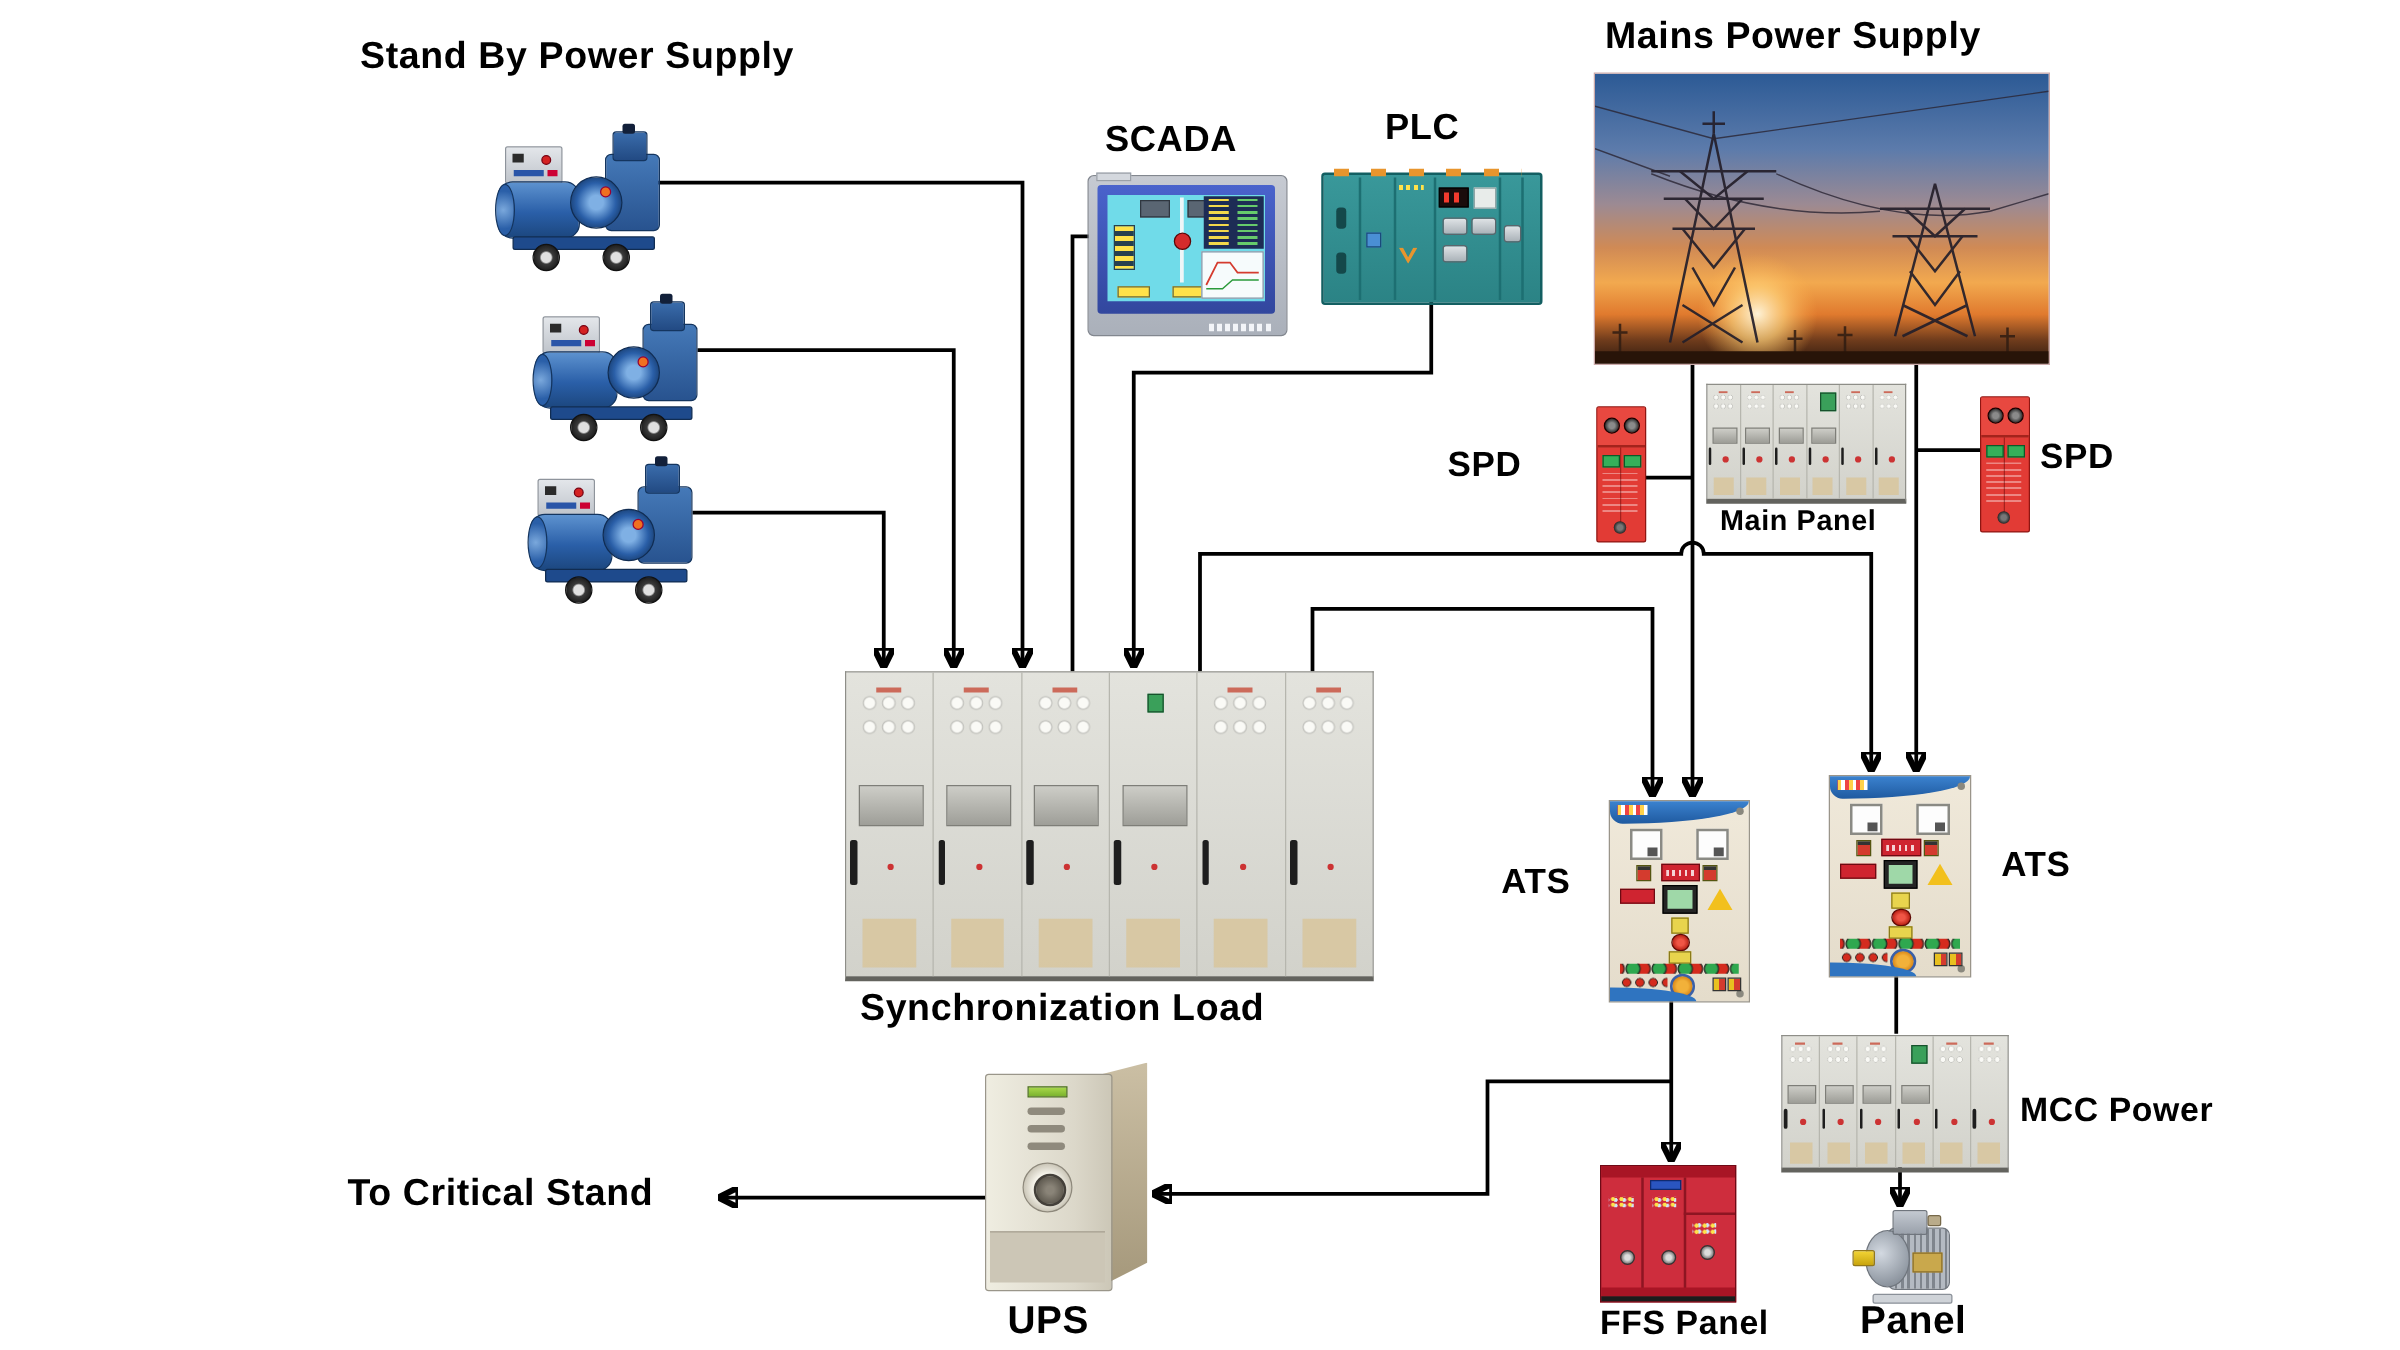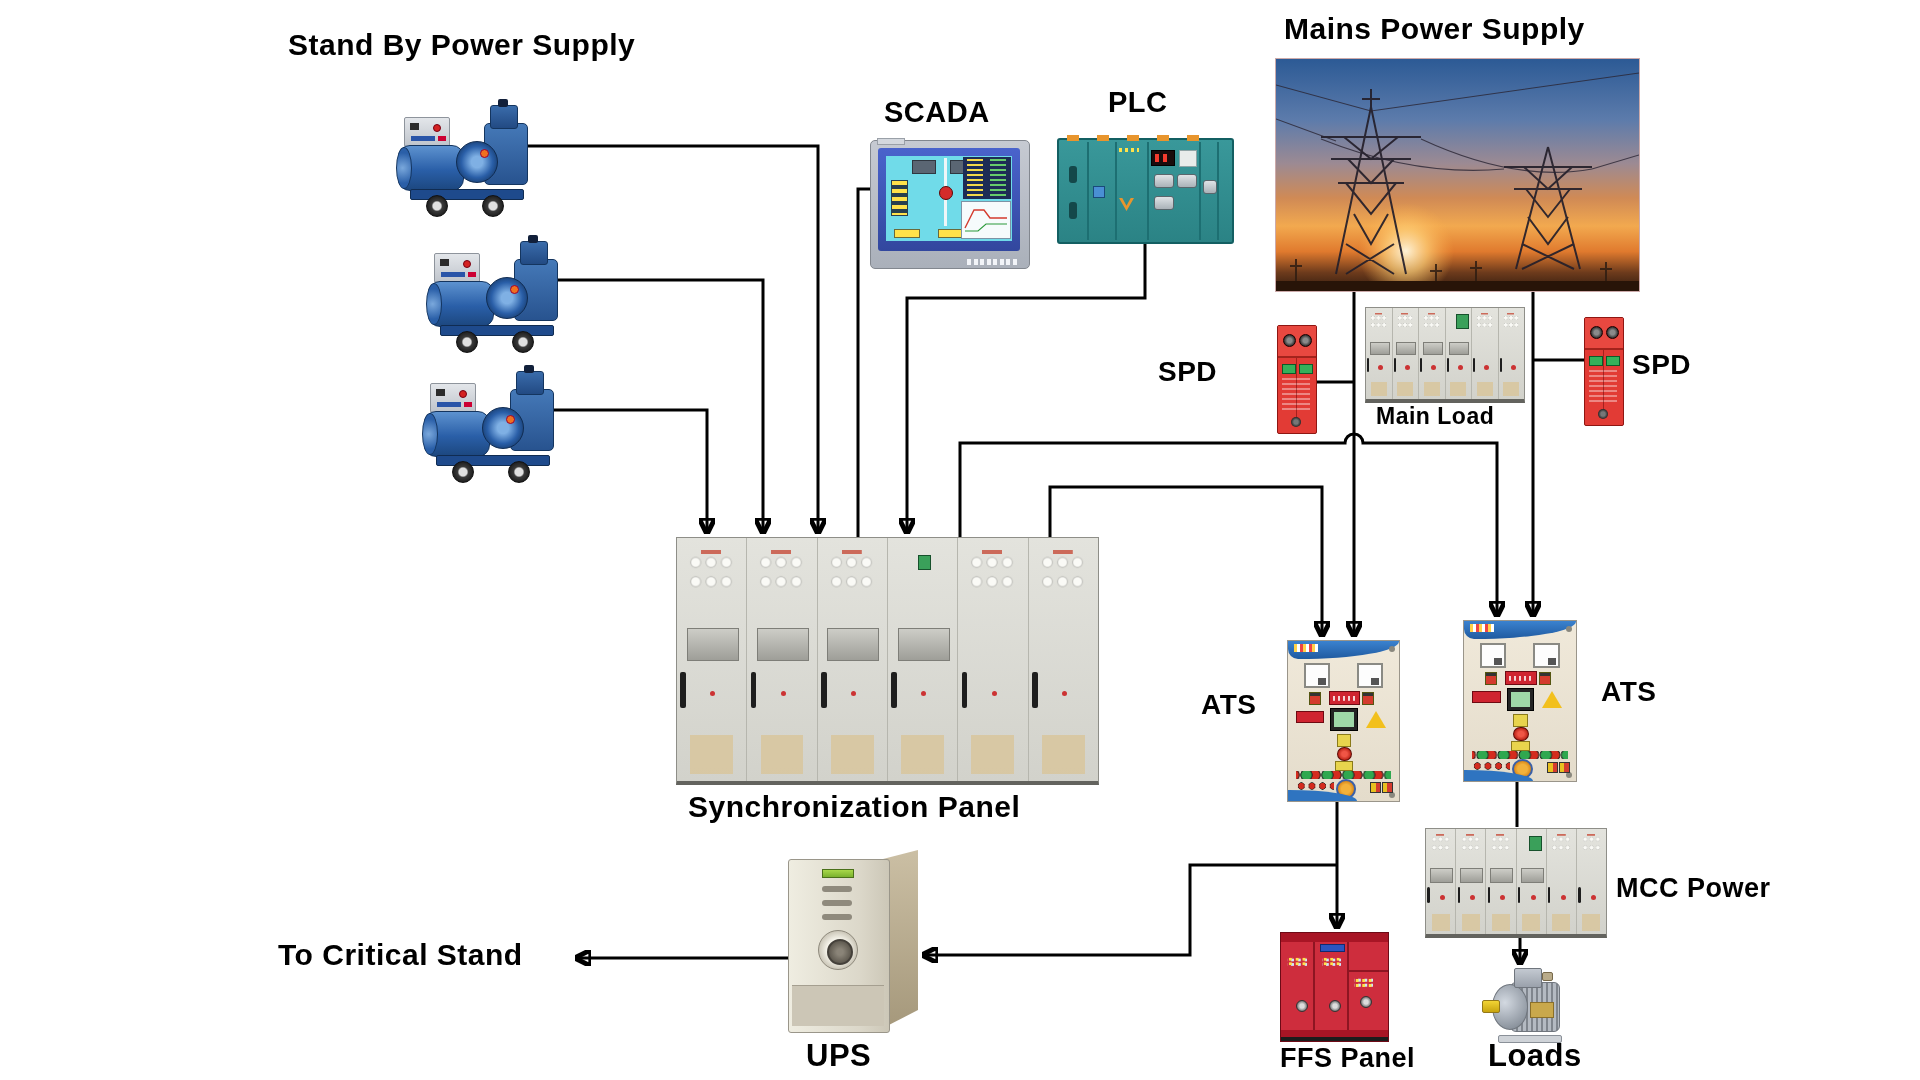--- a/index.html
+++ b/index.html
@@ -179,27 +179,27 @@
     <path d="M1517 780 V827"></path>
     <path d="M1520 933 V963" marker-end="url(#ah)"></path>
   </svg>
 
   <div class="lbl" style="left:288px;top:28px;font-size:30px;">Stand By Power Supply</div>
   <div class="lbl" style="left:1284px;top:12px;font-size:30px;">Mains Power Supply</div>
   <div class="lbl" style="left:884px;top:96px;font-size:29px;">SCADA</div>
   <div class="lbl" style="left:1108px;top:86px;font-size:29px;">PLC</div>
   <div class="lbl" style="left:1158px;top:356px;font-size:28px;">SPD</div>
   <div class="lbl" style="left:1632px;top:349px;font-size:28px;">SPD</div>
-  <div class="lbl" style="left:1376px;top:403px;font-size:23px;">Main Load</div>
-  <div class="lbl" style="left:688px;top:790px;font-size:30px;">Synchronization Panel</div>
+  <div class="lbl" style="left:1376px;top:403px;font-size:23px;">Main Panel</div>
+  <div class="lbl" style="left:688px;top:790px;font-size:30px;">Synchronization Load</div>
   <div class="lbl" style="left:1201px;top:689px;font-size:28px;">ATS</div>
   <div class="lbl" style="left:1601px;top:676px;font-size:28px;">ATS</div>
   <div class="lbl" style="left:1616px;top:873px;font-size:27px;">MCC Power</div>
   <div class="lbl" style="left:1280px;top:1043px;font-size:27px;">FFS Panel</div>
-  <div class="lbl" style="left:1488px;top:1038px;font-size:31px;">Loads</div>
+  <div class="lbl" style="left:1488px;top:1038px;font-size:31px;">Panel</div>
   <div class="lbl" style="left:806px;top:1038px;font-size:31px;">UPS</div>
   <div class="lbl" style="left:278px;top:938px;font-size:30px;">To Critical Stand</div>
 
   <div class="dev generator" style="left:396px;top:97px;">
     <i class="gen-ctrl">
         <i class="gen-slot"></i>
         <i class="gen-reddot"></i>
         <i class="gen-blu"></i>
         <i class="gen-red2"></i>
       </i>

